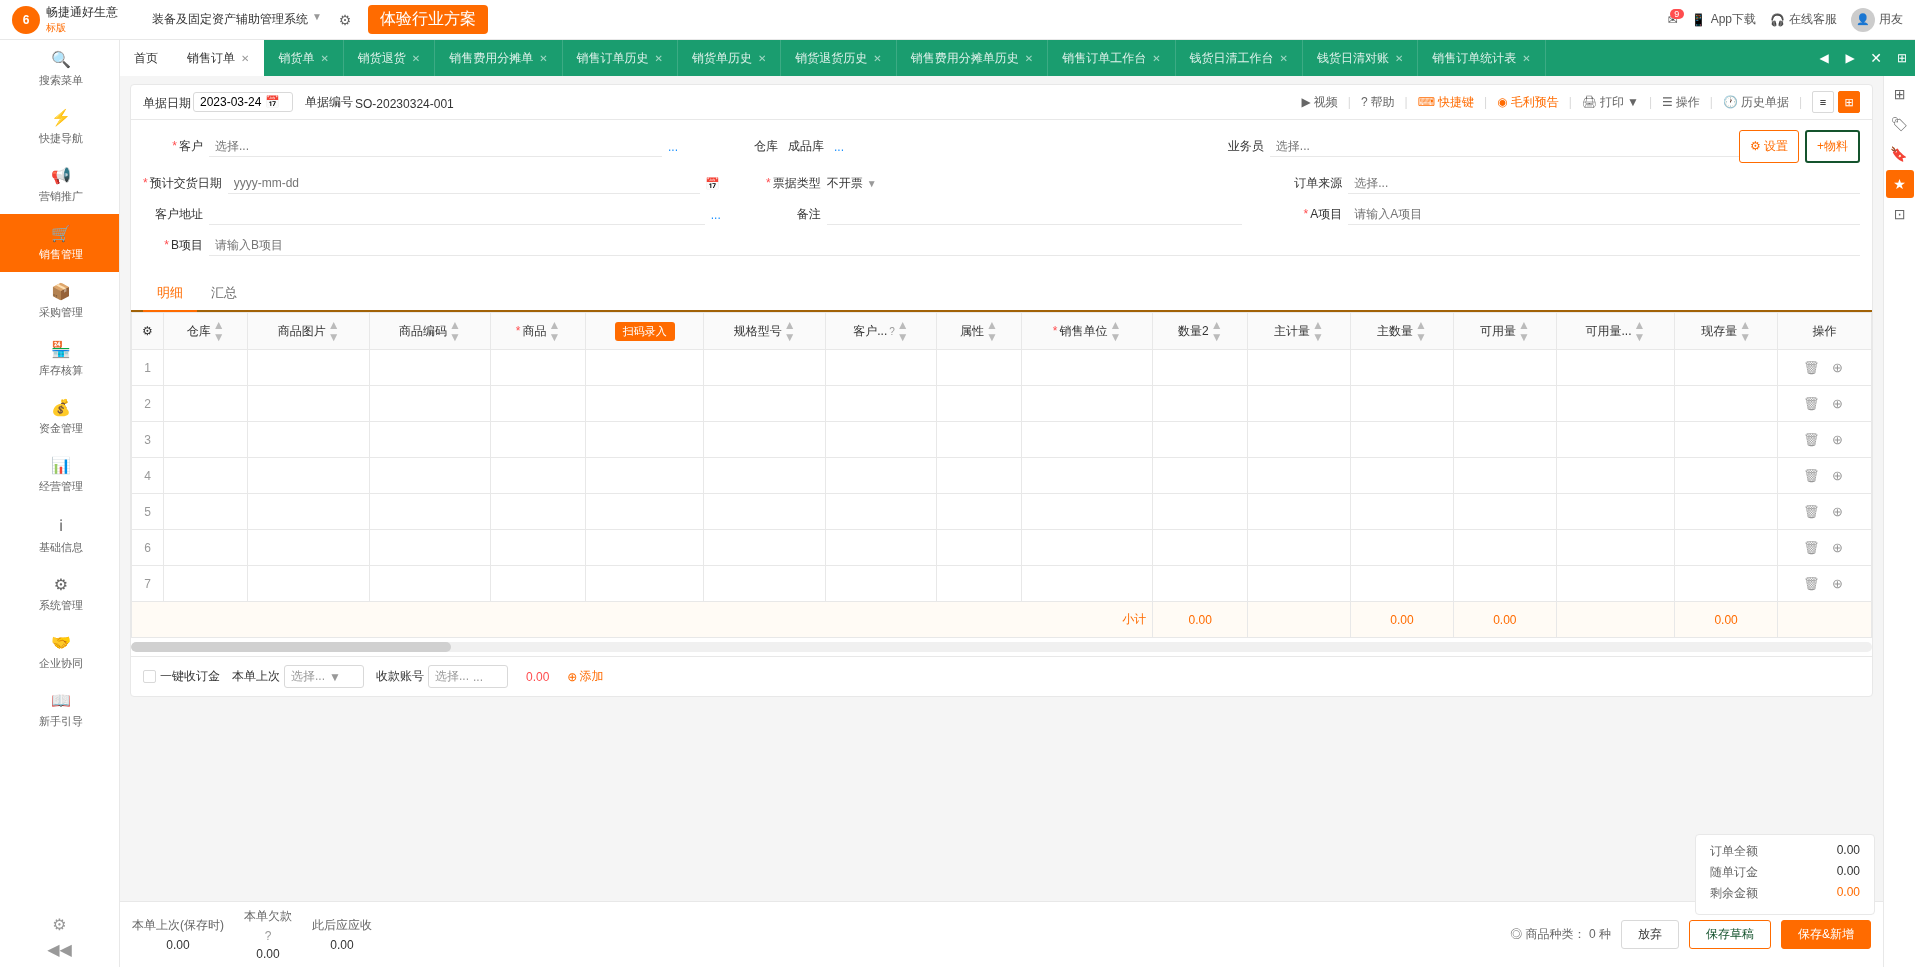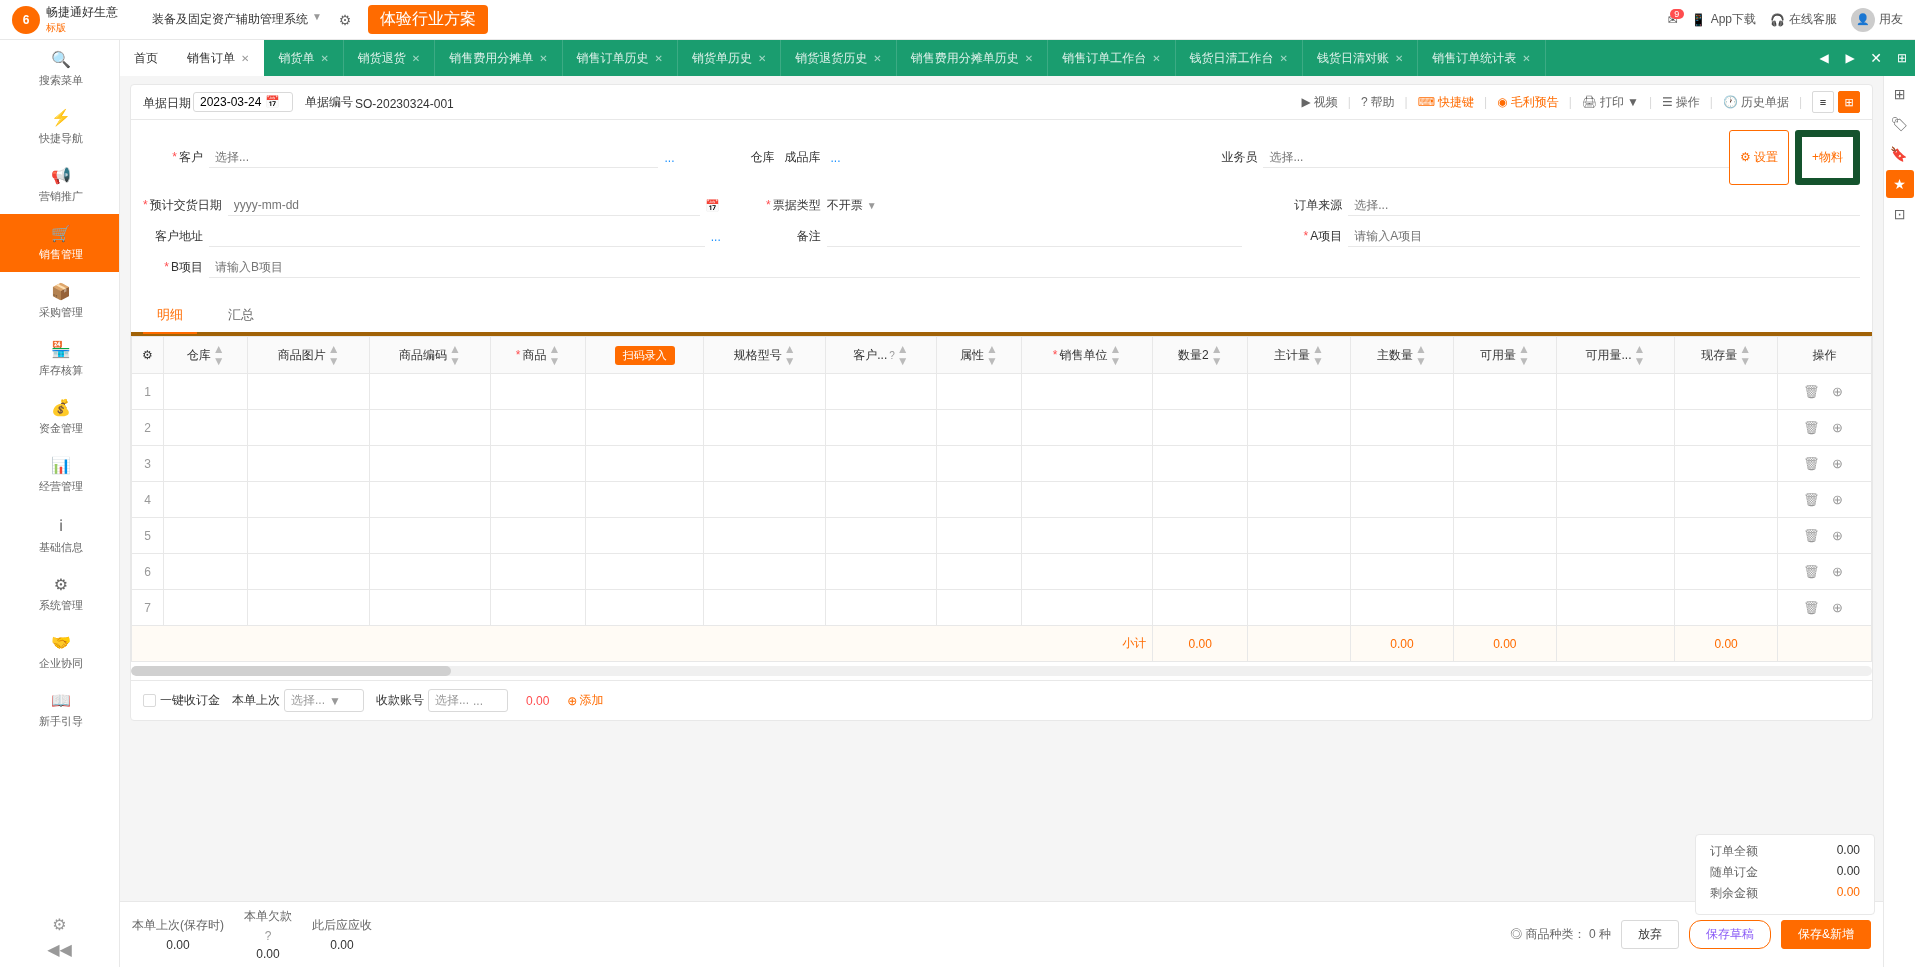--- a/index.html
+++ b/index.html
@@ -75,21 +75,21 @@
     .form-col { display: flex; align-items: center; flex: 1; gap: 6px; min-width: 0; }
     .form-col-label { color: #333; white-space: nowrap; font-size: 12px; min-width: 60px; text-align: right; }
     .form-col-label.required::before { content: '*'; color: #ff4d4f; margin-right: 2px; }
     .form-input { flex: 1; border: none; border-bottom: 1px solid #e8e8e8; padding: 3px 6px; outline: none; color: #999; font-size: 12px; min-width: 0; background: transparent; }
     .form-select { display: flex; align-items: center; gap: 4px; flex: 1; }
     .form-select-value { color: #333; font-size: 12px; }
     .form-select-arrow { color: #999; font-size: 10px; }
     .dots-btn { color: #1890ff; cursor: pointer; font-size: 12px; }
 
     
-    .table-tabs { display: flex; align-items: center; padding: 0 12px; border-bottom: 4px solid #a16207; gap: 17px; }
+    .table-tabs { display: flex; align-items: center; padding: 0 12px; border-bottom: 2px solid #a16207; gap: 0; }
     .table-tab { padding: 8px 14px; cursor: pointer; color: #666; font-size: 13px; border-bottom: 2px solid transparent; margin-bottom: -2px; }
     .table-tab.active { color: #ff6b00; border-bottom-color: #ff6b00; font-weight: 500; }
 
     
     .data-table-wrap { overflow-x: auto; }
     .data-table { width: 100%; border-collapse: collapse; min-width: 1300px; }
     .data-table th { background: #fafafa; border: 1px solid #e8e8e8; padding: 6px 8px; font-weight: 500; color: #333; white-space: nowrap; text-align: center; font-size: 12px; }
     .data-table td { border: 1px solid #e8e8e8; padding: 4px 6px; color: #333; text-align: center; height: 36px; font-size: 12px; }
     .data-table td:first-child { color: #999; width: 30px; }
     .scan-btn { background: #ff6b00; color: #fff; border: none; border-radius: 3px; padding: 2px 8px; font-size: 11px; cursor: pointer; }
@@ -114,21 +114,21 @@
     .payment-amount { color: #ff4d4f; font-size: 12px; padding: 2px 6px; }
     .add-payment-btn { color: #ff6b00; cursor: pointer; font-size: 12px; display: flex; align-items: center; gap: 2px; }
 
     
     .status-bar { display: flex; align-items: center; padding: 6px 12px; border-top: 1px solid #e8e8e8; background: #fff; gap: 20px; flex-shrink: 0; }
     .status-item { display: flex; align-items: center; gap: 4px; font-size: 12px; color: #666; flex-direction: column; }
     .status-value { color: #333; }
     .status-right { margin-left: auto; display: flex; align-items: center; gap: 10px; }
     .goods-count { color: #666; font-size: 12px; }
     .btn-discard { background: #fff; border: 1px solid #d9d9d9; border-radius: 3px; padding: 5px 16px; cursor: pointer; color: #333; font-size: 12px; }
-    .btn-save-draft { background: #fff; border: 1px solid #ff6b00; border-radius: 12px; padding: 5px 16px; cursor: pointer; color: #8b5cf6; font-size: 12px; }
+    .btn-save-draft { background: #fff; border: 1px solid #ff6b00; border-radius: 3px; padding: 5px 16px; cursor: pointer; color: #14532d; font-size: 12px; }
     .btn-save-new { background: #ff6b00; border: 1px solid #ff6b00; border-radius: 3px; padding: 5px 16px; cursor: pointer; color: #fff; font-size: 12px; }
     .summary-row { display: flex; justify-content: space-between; gap: 20px; margin-bottom: 4px; }
     .summary-label { color: #666; }
     .summary-value { color: #333; font-weight: 500; }
 
     
     .right-sidebar { width: 32px; background: #fff; border-left: 1px solid #e8e8e8; display: flex; flex-direction: column; align-items: center; padding: 4px 0; gap: 2px; flex-shrink: 0; }
     .right-sidebar-btn { width: 28px; height: 28px; background: none; border: none; cursor: pointer; color: #666; font-size: 14px; display: flex; align-items: center; justify-content: center; border-radius: 3px; }
     .right-sidebar-btn.active { background: #ff6b00; color: #fff; }
 
@@ -379,21 +379,21 @@
                   <span class="form-value" style="margin-left:4px;">成品库</span>
                   <span class="dots-btn" style="margin-left:4px;">...</span>
                 </div>
                 <div style="width:40px;"></div>
                 <div class="form-col" style="flex:1.2;">
                   <span class="form-col-label">业务员</span>
                   <input class="form-input" type="text" placeholder="选择..." style="">
                 </div>
                 <div style="margin-left:auto;display:flex;gap:6px;">
                   <button style="border:1px solid #ff6b00;color:#ff6b00;background:#fff;border-radius:3px;padding:4px 10px;cursor:pointer;font-size:12px;">⚙ <span>设置</span></button>
-                  <button style="border:7px solid #14532d;color:#ff6b00;background:#fff;border-radius:3px;padding:12px 10px;cursor:pointer;font-size:12px;"><span>+物料</span></button>
+                  <button style="border:2px solid #14532d;color:#ff6b00;background:#fff;border-radius:3px;padding:6px 10px;cursor:pointer;font-size:12px;"><span>+物料</span></button>
                 </div>
               </div>
 
               <div class="form-row">
                 <div class="form-col" style="flex:1.2;">
                   <span class="form-col-label required">预计交货日期</span>
                   <input class="form-input" type="text" placeholder="yyyy-mm-dd" style="">
                   <span style="color:#999;cursor:pointer;">📅</span>
                 </div>
                 <div style="width:40px;"></div>

